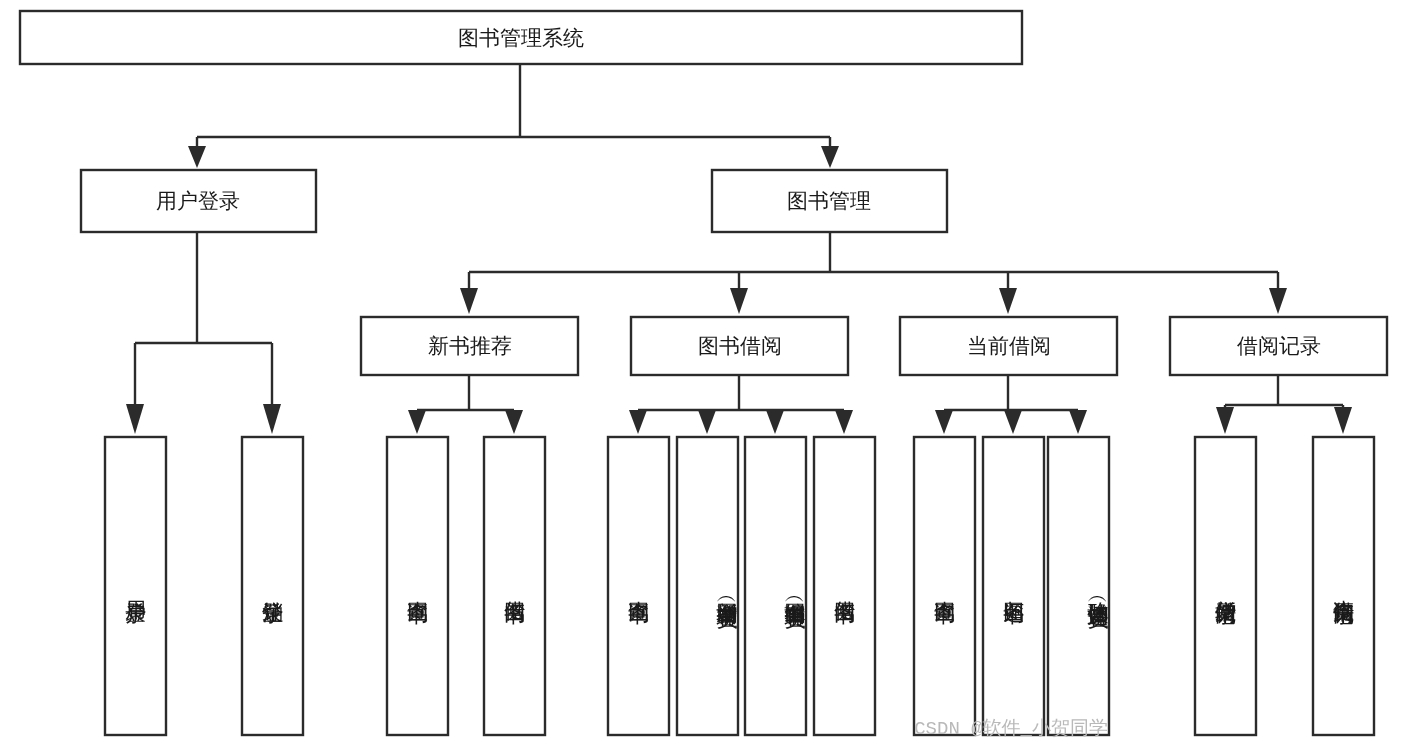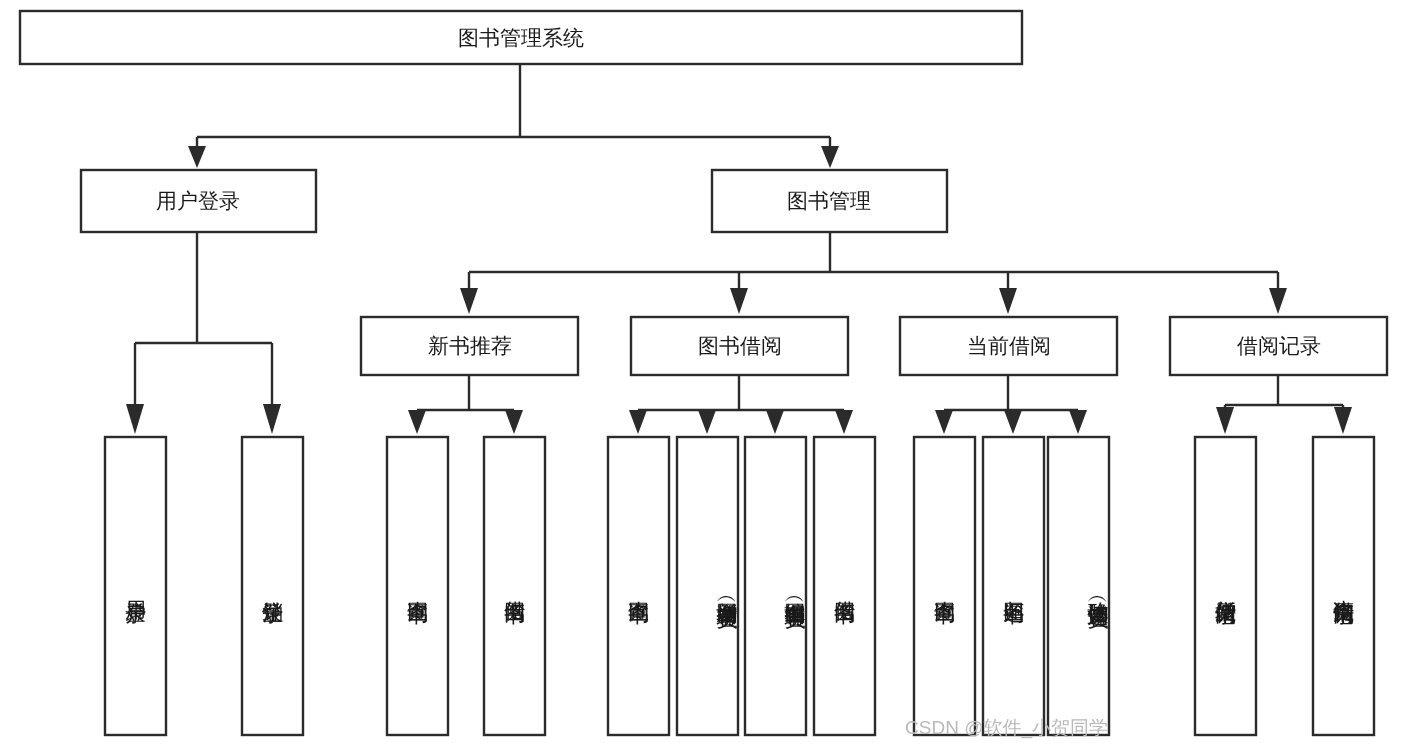--- a/index.html
+++ b/index.html
@@ -63,21 +63,21 @@
     white-space: nowrap;
     pointer-events: none;
   }
   .node-label-v.center-v {
     align-items: center;
   }
   .watermark {
     position: absolute;
     right: 10px;
     bottom: 6px;
-    font-family: Liberation Sans, sans-serif;
+    font-family: Liberation Mono, monospace;
     font-size: 19px;
     color: #b9b9b9;
     white-space: nowrap;
     user-select: none;
   }
 </style>
 </head>
 <body>
 
 <div id="diagram-root">

